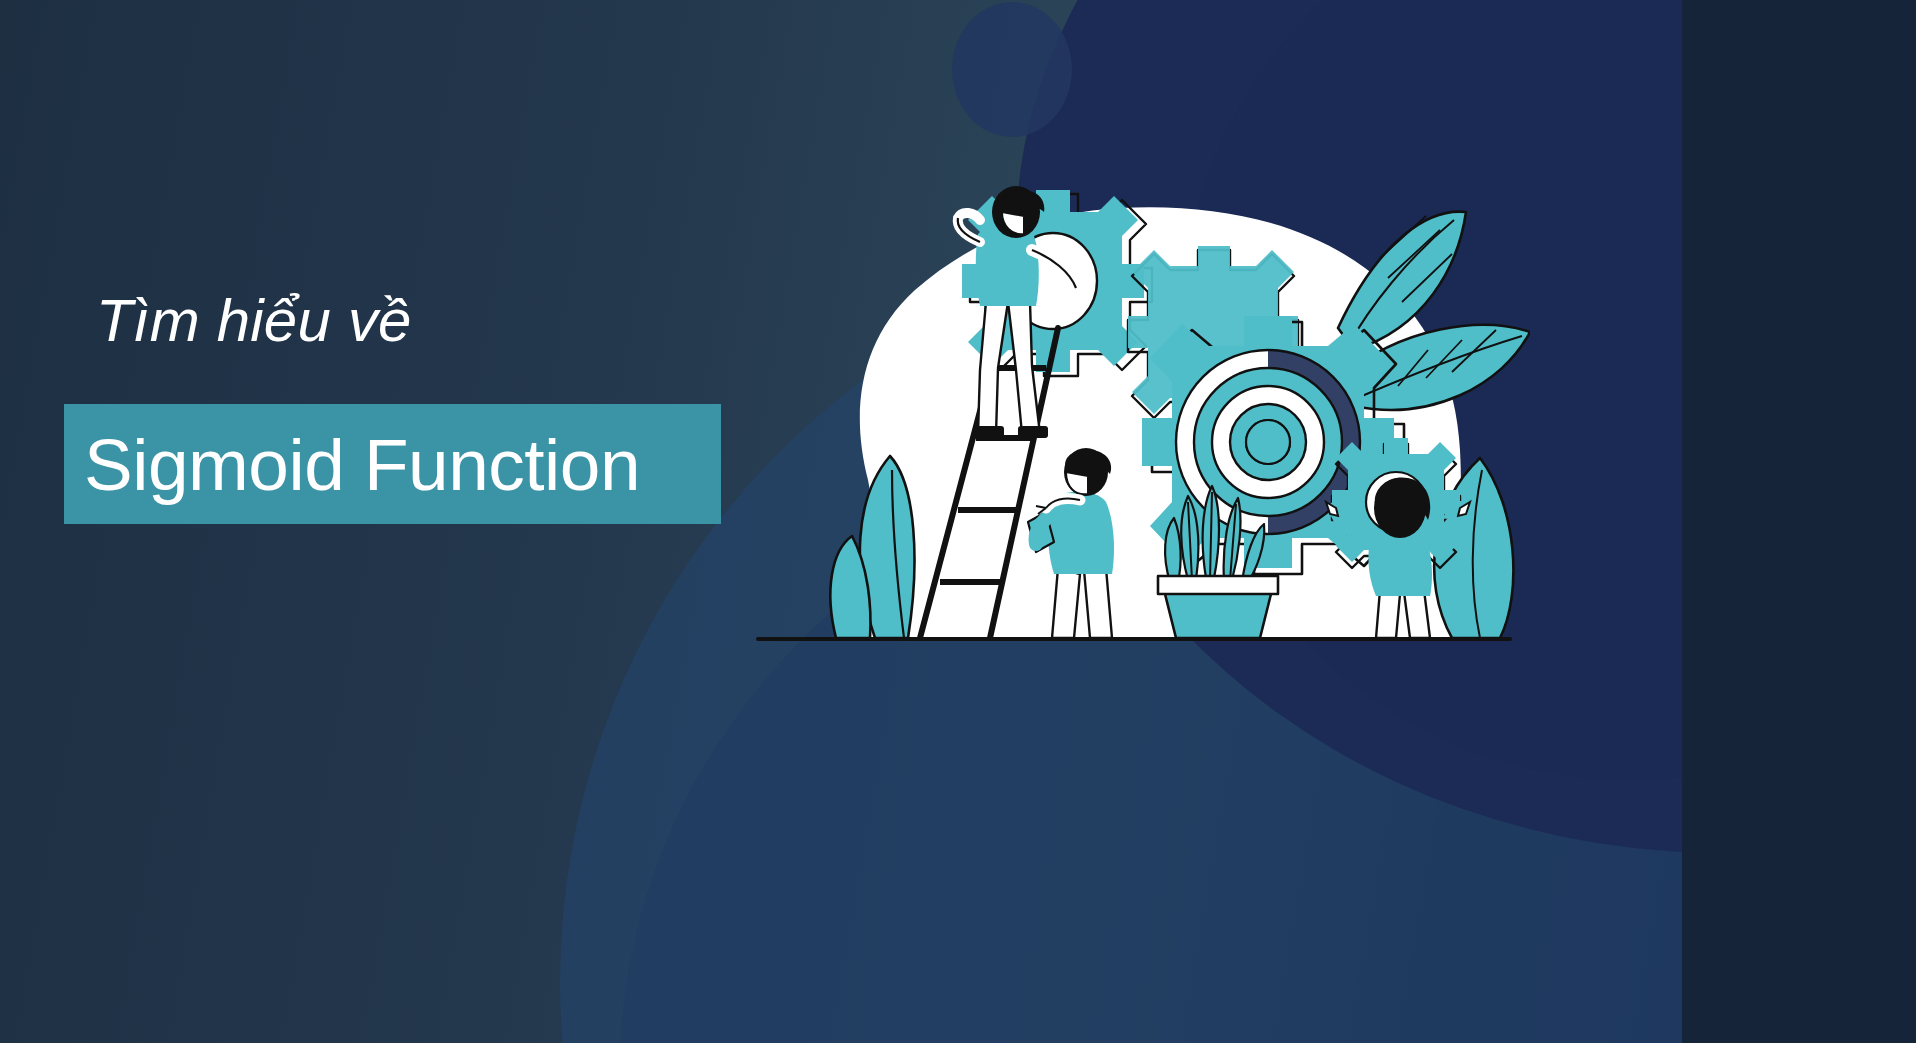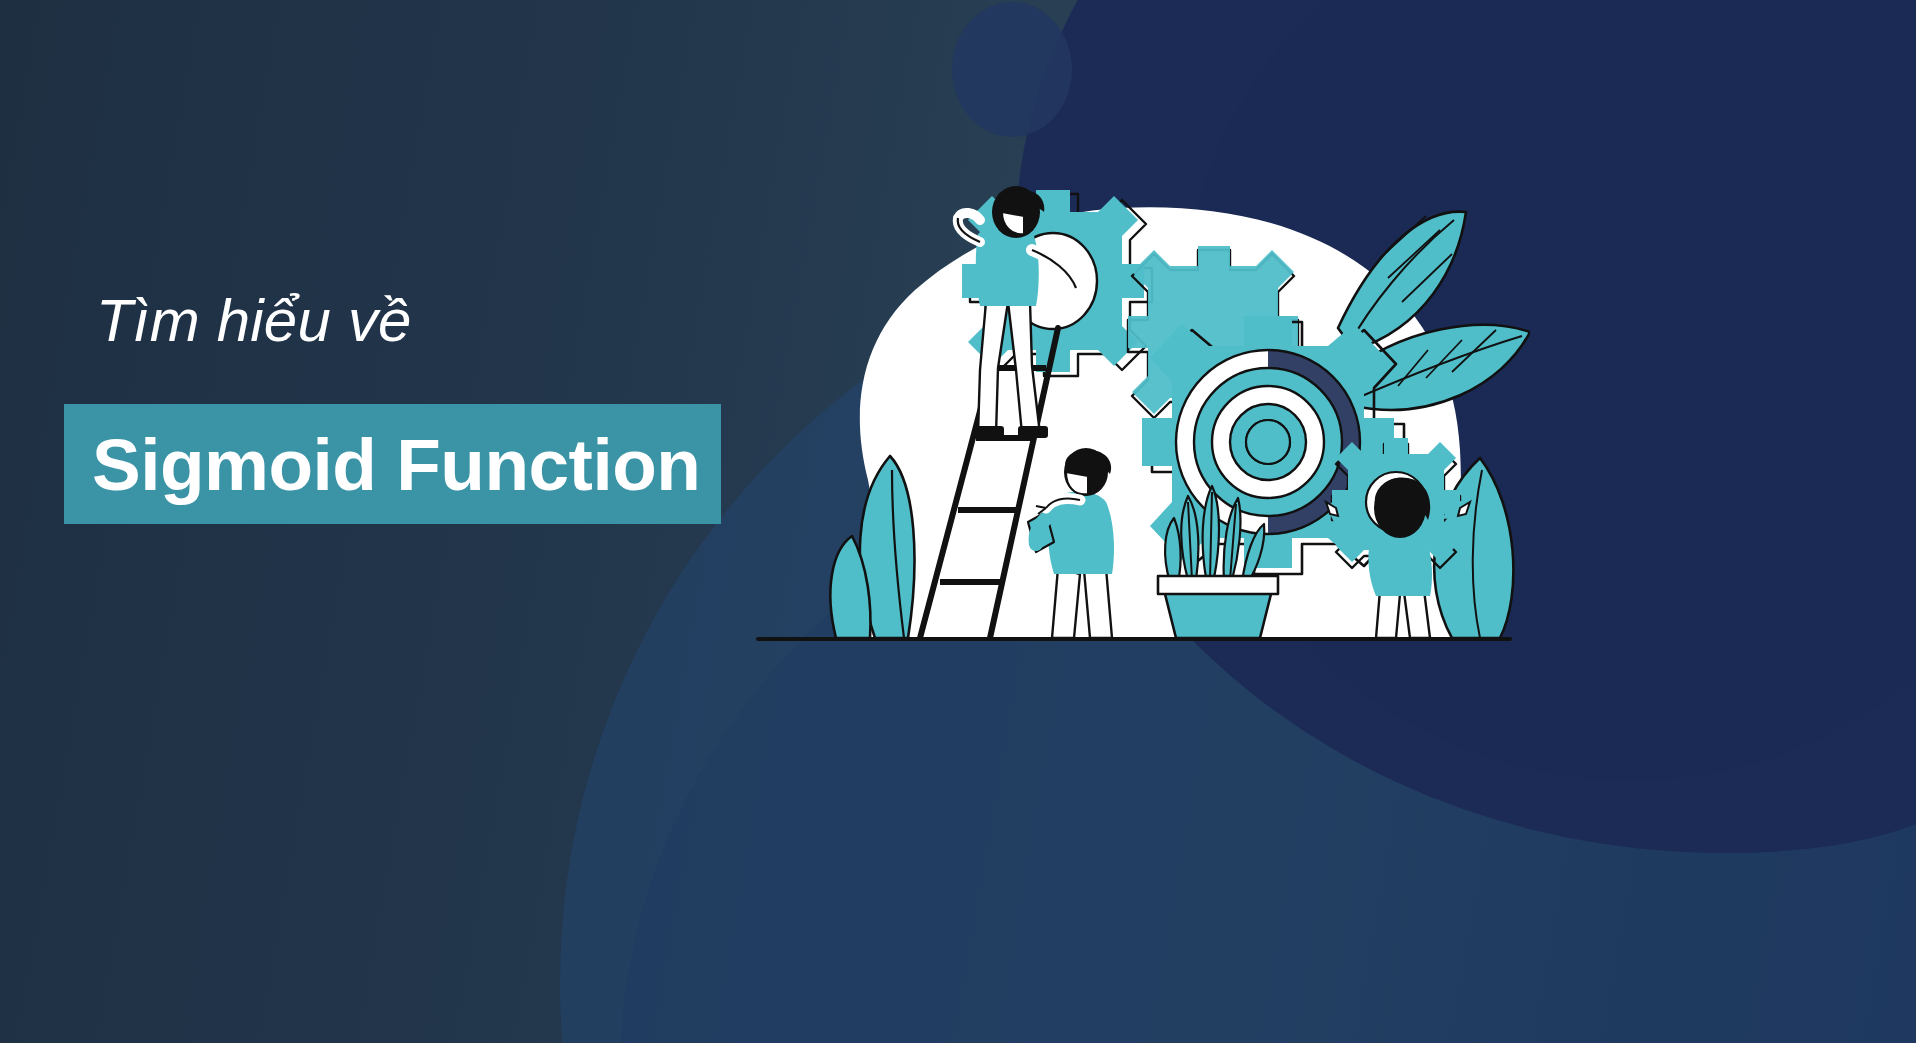--- a/index.html
+++ b/index.html
@@ -1,21 +1,21 @@
 <!DOCTYPE html>
 <html><head>
 <meta charset="utf-8">
 <style>
   * { margin:0; padding:0; box-sizing:border-box; }
   html,body { width:1916px; height:1043px; overflow:hidden; background:#16243a; }
   body { font-family:"Liberation Sans", sans-serif; }
 
   .banner {
     position:relative;
-    width:1916px; height:1043px;
+    width:1682px; height:1043px;
     overflow:hidden;
   }
 
   
   .bg-base {
     position:absolute; inset:0;
     background:linear-gradient(100deg,#1e2f42 0%, #23374d 35%, #2a4256 55%, #2d4a5c 70%, #1d2f49 85%, #16234a 100%);
   }
   .bg-navy-blob {
     position:absolute;
@@ -76,23 +76,23 @@
   .title-bar {
     position:absolute;
     left:64px; top:404px;
     width:657px; height:120px;
     background:#3a94a6;
     display:flex;
     align-items:center;
   }
   .title-text {
     font-size:73px;
-    font-weight:700;
+    font-weight:400;
     color:#ffffff;
-    padding-left:28px;
+    padding-left:20px;
     letter-spacing:-0.5px;
     white-space:nowrap;
     line-height:1;
   }
 
   
   .illustration {
     position:absolute;
     left:740px; top:150px;
     width:790px; height:500px;

